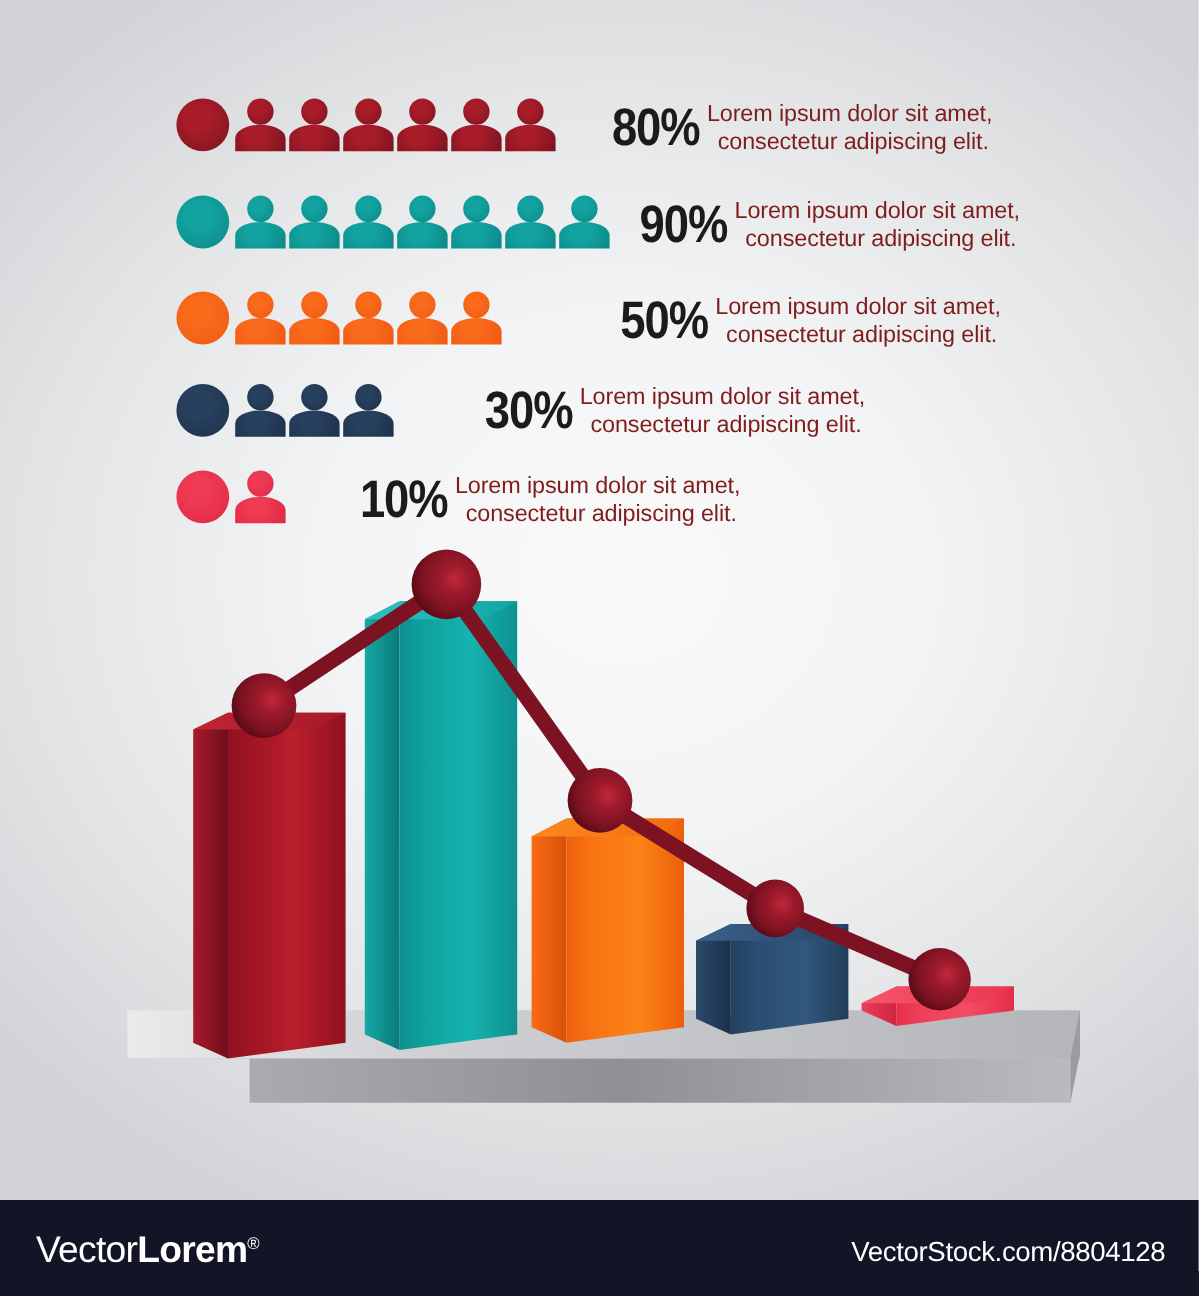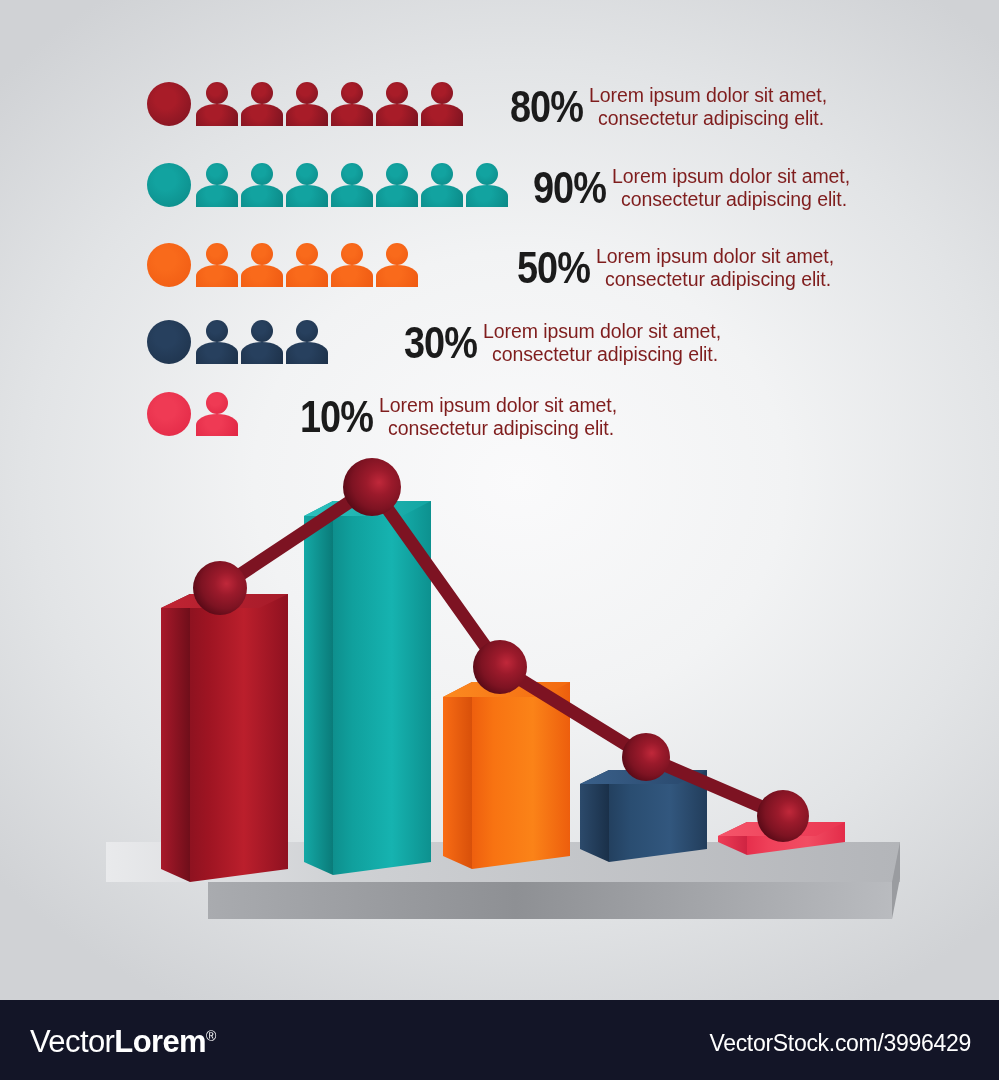--- a/index.html
+++ b/index.html
@@ -390,16 +390,16 @@
       <circle cx="220" cy="588" r="27" fill="url(#sph)"></circle>
       <circle cx="372" cy="487" r="29" fill="url(#sph)"></circle>
       <circle cx="500" cy="667" r="27" fill="url(#sph)"></circle>
       <circle cx="646" cy="757" r="24" fill="url(#sph)"></circle>
       <circle cx="783" cy="816" r="26" fill="url(#sph)"></circle>
     </g>
   </svg>
 
   <div id="footer">
     <div id="wm-logo"><span>Vector</span><span class="b">Lorem</span><span class="reg">®</span></div>
-    <div id="wm-url">VectorStock.com/3996429</div>
+    <div id="wm-url">VectorStock.com/8804128</div>
   </div>
 
 </div>
 
 </body></html>

